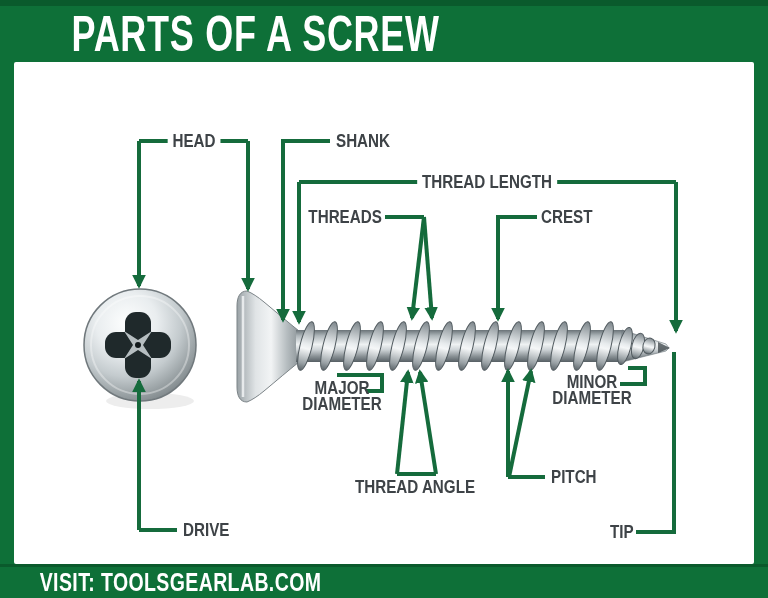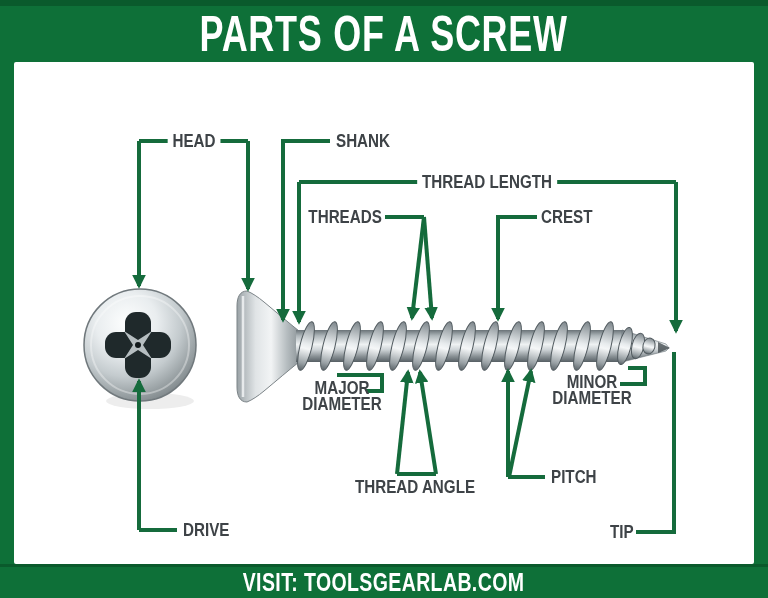--- a/index.html
+++ b/index.html
@@ -14,36 +14,36 @@
     background:var(--banner_green);
     font-family:"Liberation Sans",sans-serif;
     position:relative;
   }
   .top-strip{
     position:absolute;left:0;top:0;width:768px;height:6px;
     background:var(--banner_dark_green);
   }
   .header{
     position:absolute;left:0;top:6px;width:768px;height:56px;
-    display:flex;align-items:center;justify-content:center;
+    display:flex;align-items:center;
   }
   .header .title{
     color:#fff;font-weight:bold;font-size:50px;letter-spacing:1px;
     transform:scaleX(.72);transform-origin:center;
     white-space:nowrap;
   }
   .content{
     position:absolute;left:14px;top:62px;width:740px;height:502px;
     background:#fff;border-radius:2px;
   }
   .footer{
     position:absolute;left:0;top:564px;width:768px;height:34px;
     background:var(--banner_green);
     border-top:3px solid var(--banner_dark_green);
-    display:flex;align-items:center;justify-content:center;
+    display:flex;align-items:center;
   }
   .footer .footer-text{
     color:#fff;font-weight:bold;font-size:25px;letter-spacing:.5px;
     transform:scaleX(.78);transform-origin:center;white-space:nowrap;
   }
   svg.diagram{position:absolute;left:0;top:0;width:768px;height:598px;}
   .gline{stroke:var(--line_green);fill:none;stroke-width:4;stroke-linejoin:miter;}
   .garrow{fill:var(--line_green);}
   .lbl{
     position:absolute;

